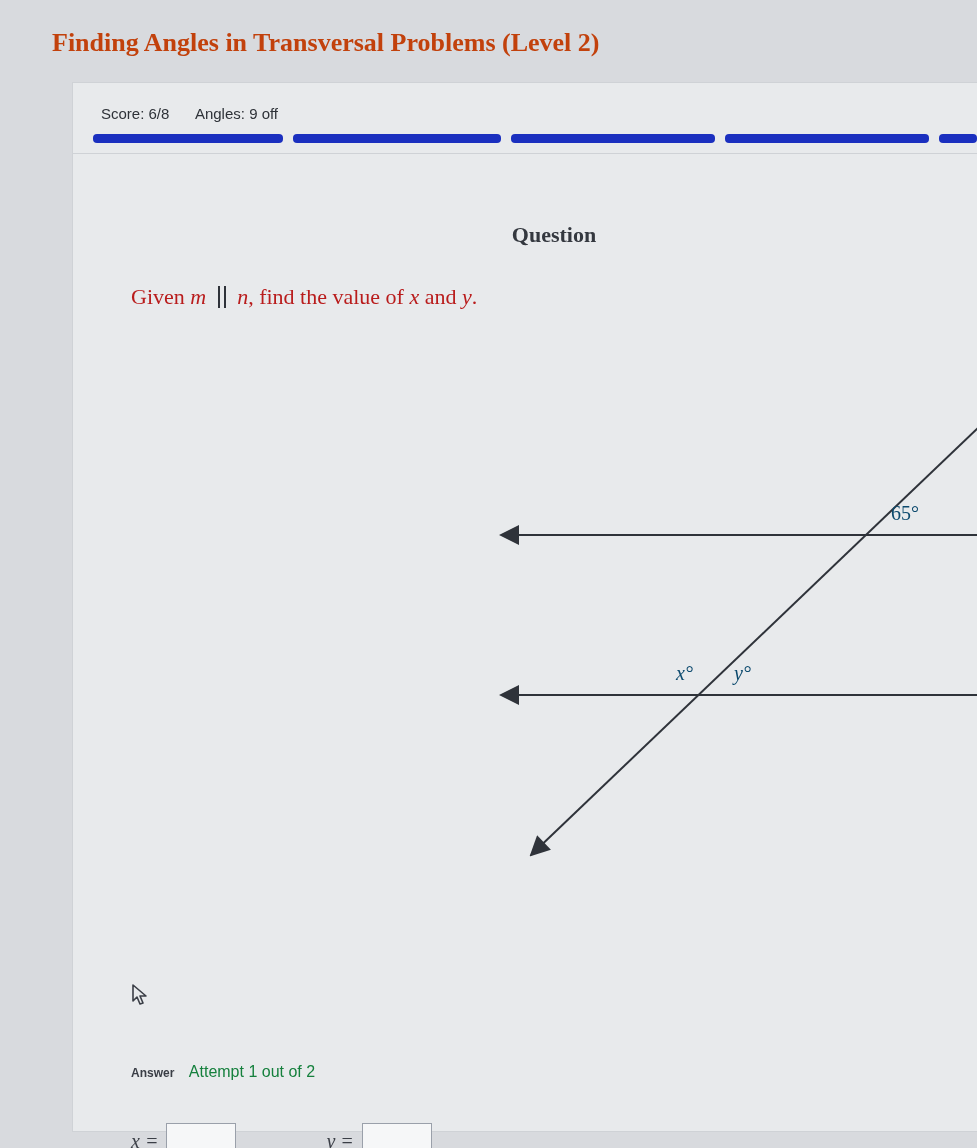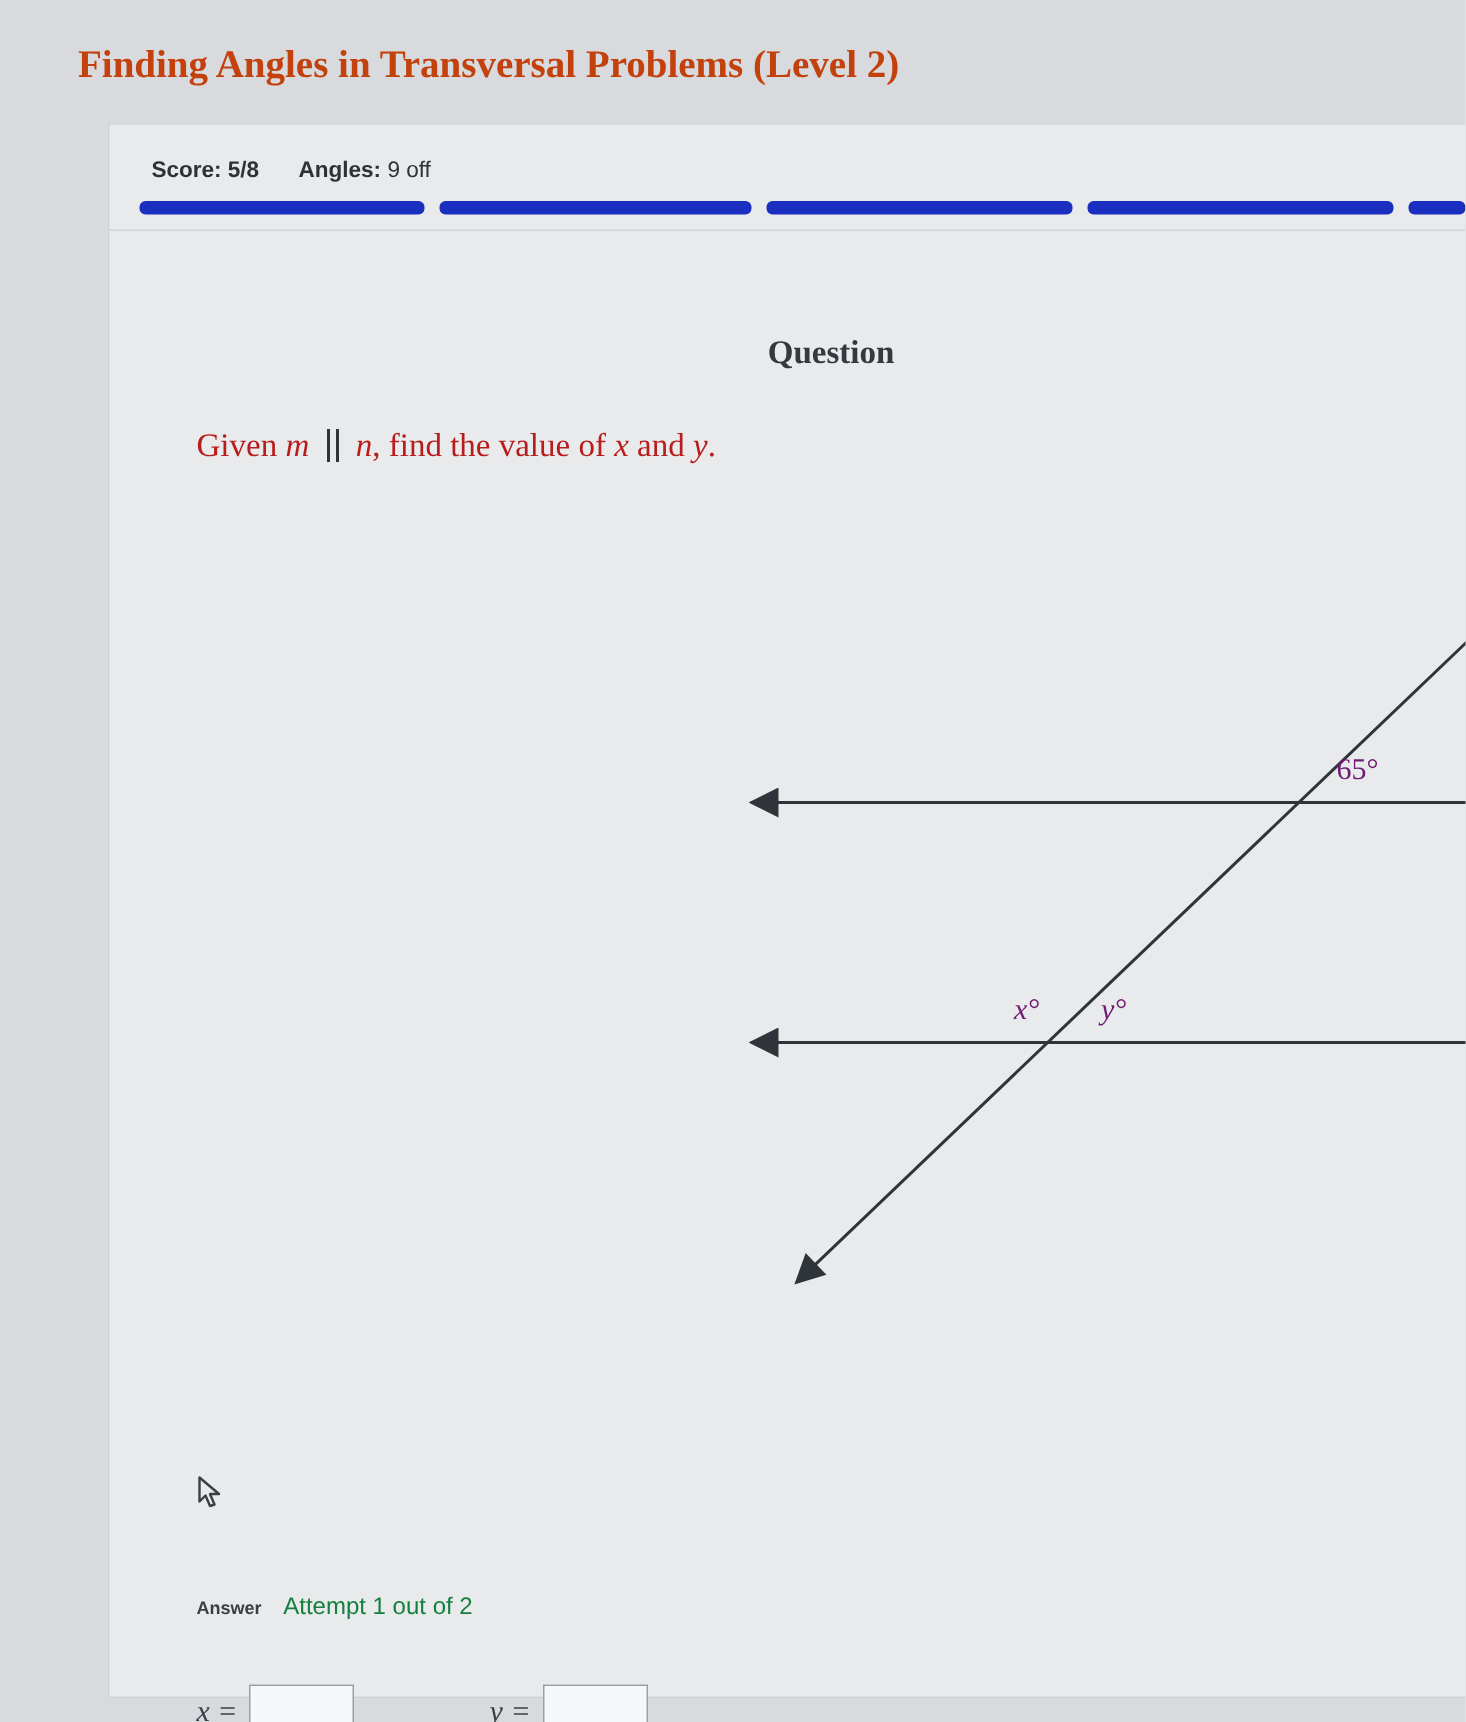--- a/index.html
+++ b/index.html
@@ -24,21 +24,21 @@
     border-right: none;
     min-height: 1050px;
     position: relative;
   }
   .score-row {
     padding: 22px 0 12px 28px;
     font-family: Arial, Helvetica, sans-serif;
     font-size: 15px;
     color: #2e3238;
   }
-  .score-row .bold { font-weight: bold; }
+  .score-row .bold { font-weight: normal; }
   .score-row .gap { display:inline-block; width:18px; }
   .progress {
     display: flex;
     gap: 10px;
     padding: 0 0 0 20px;
     margin-bottom: 6px;
   }
   .progress .seg {
     height: 9px;
     background: #1a2fbf;
@@ -78,21 +78,21 @@
     position: relative;
     margin: 40px 0 0 0;
     height: 520px;
     width: 100%;
   }
   .diagram svg { position:absolute; left:0; top:0; }
   .dlabel {
     position:absolute;
     font-family: 'Times New Roman', serif;
     font-size: 20px;
-    color:#701a75;
+    color:#0c4a6e;
   }
   .cursor-icon {
     position:absolute; left:58px; top:900px;
     width:18px; height:22px;
   }
   .answer-block {
     position:absolute; left:58px; top:980px;
     font-family: Arial, Helvetica, sans-serif;
   }
   .answer-heading {
@@ -109,21 +109,21 @@
 </style>
 </head>
 <body>
 
 <div class="page-title">Finding Angles in Transversal Problems (Level 2)</div>
 
 <div class="card">
 
   <div class="score-row">
     <span class="bold">Score:</span>
-    <span class="bold">5/8</span>
+    <span class="bold">6/8</span>
     <span class="gap"></span>
     <span class="bold">Angles:</span>
     <span>9 off</span>
   </div>
 
   <div class="progress">
     <div class="seg seg1"></div>
     <div class="seg seg2"></div>
     <div class="seg seg3"></div>
     <div class="seg seg4"></div>

